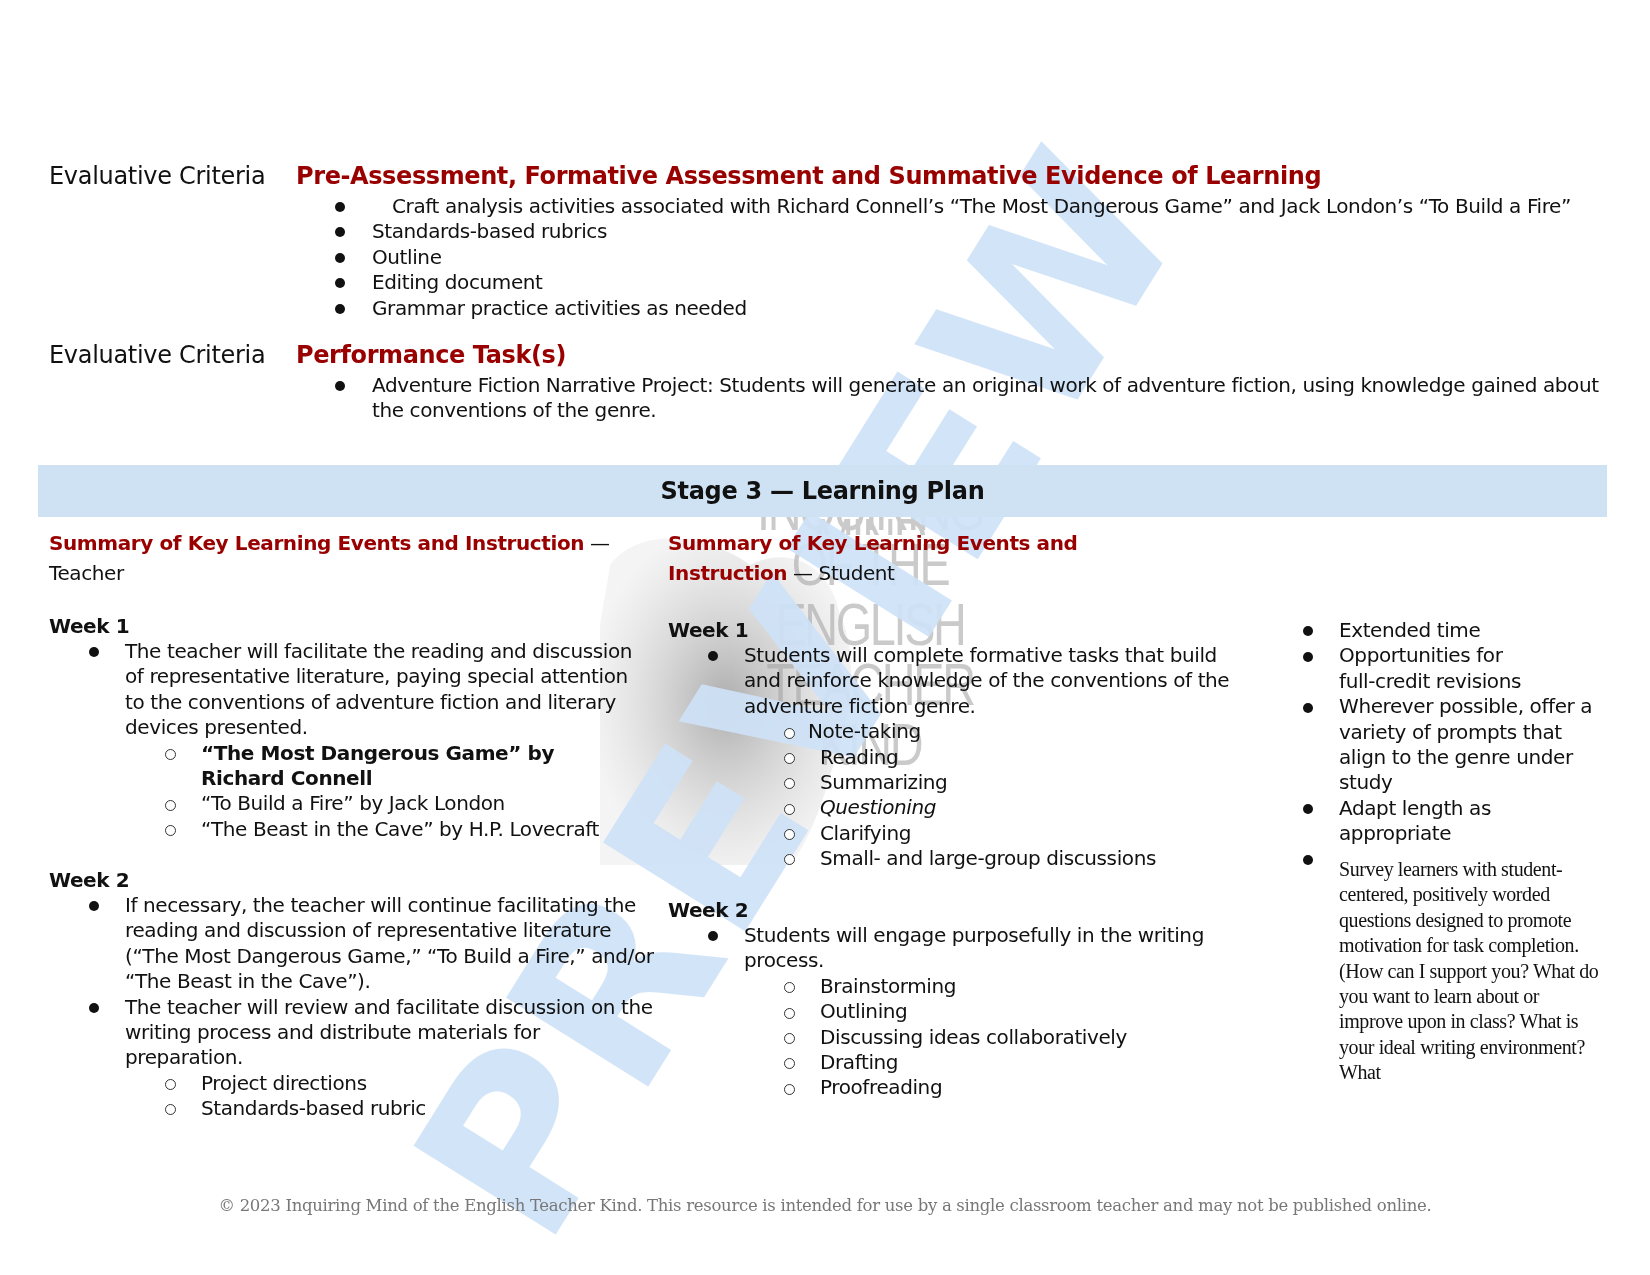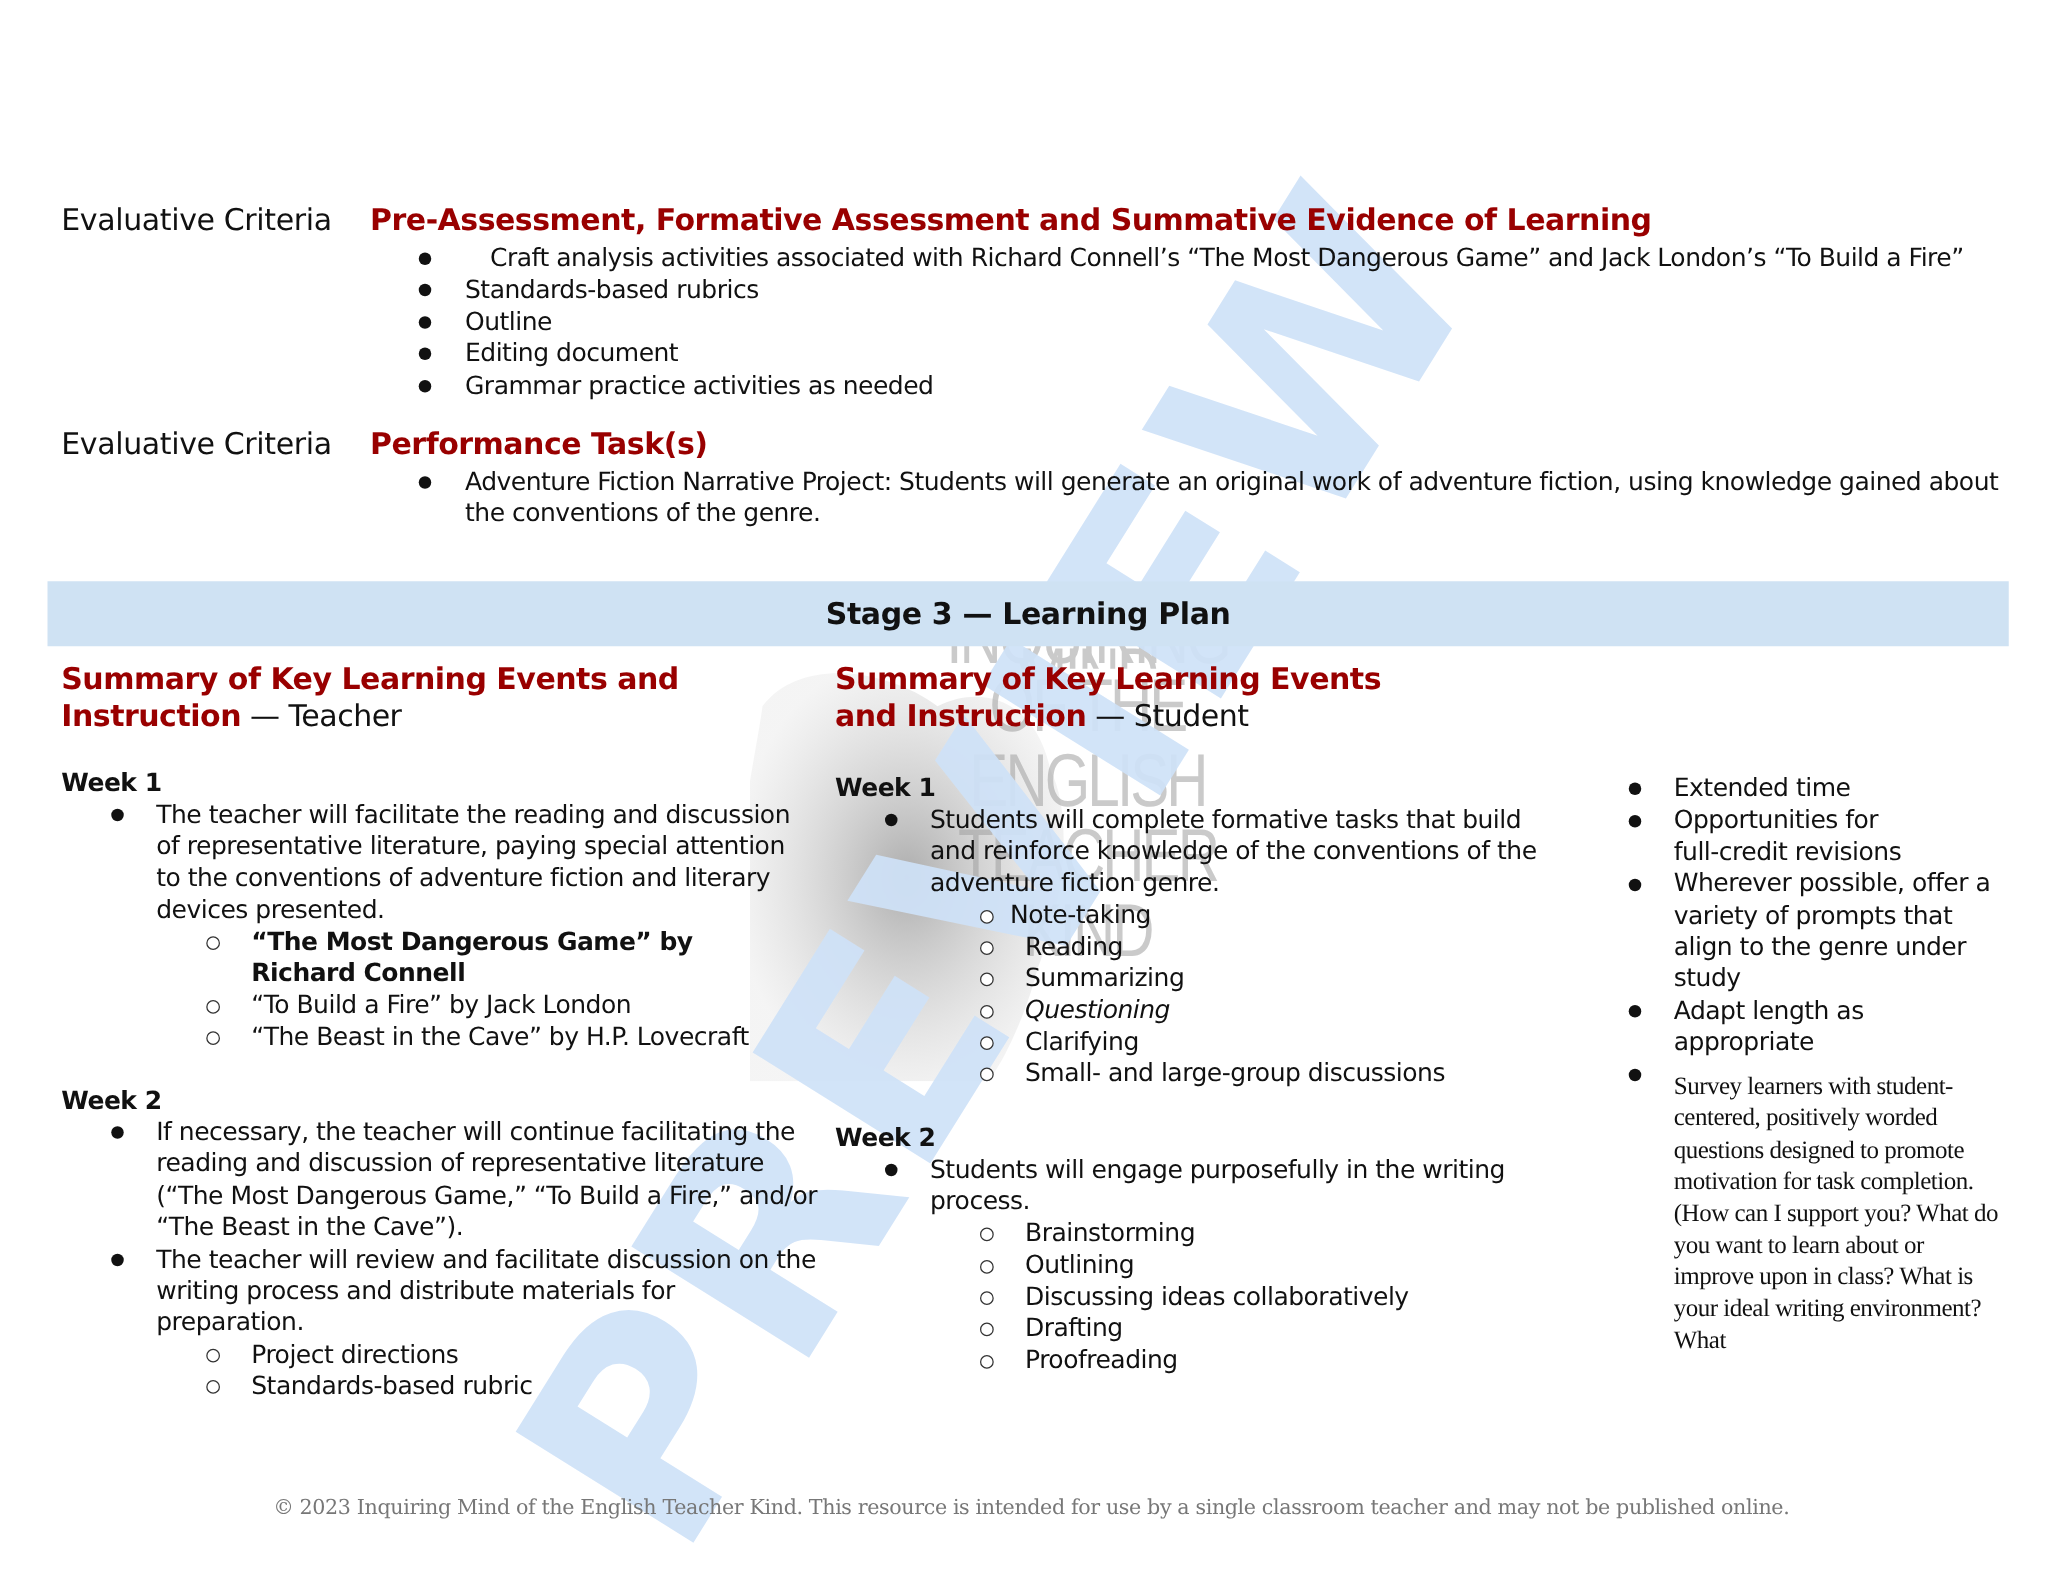--- a/index.html
+++ b/index.html
@@ -7,21 +7,21 @@
          font-family:"DejaVu Sans", sans-serif; color:#111; }
   .abs { position:absolute; }
   .txt { font-size:20px; line-height:25.4px; letter-spacing:-0.4px; }
   .crit-label { font-size:24px; letter-spacing:-0.3px; color:#111; }
   .red-h { color:#990000; font-weight:bold; font-size:24px; letter-spacing:-0.4px; }
   .bullet { position:absolute; width:10px; height:10px; border-radius:50%; background:#111; }
   .hbullet { position:absolute; width:9px; height:9px; border-radius:50%; border:1px solid #333; background:#fff; }
   .week { font-weight:bold; font-size:20px; letter-spacing:-0.4px; }
   .banner { left:38px; top:465px; width:1569px; height:52px; background:#cfe2f3; }
   .banner-title { width:100%; text-align:center; font-weight:bold; font-size:24px; line-height:52px; letter-spacing:-0.3px; }
-  .colhead { font-size:24px; line-height:30px; letter-spacing:-0.4px; }
+  .colhead { font-size:20px; line-height:30px; letter-spacing:-0.4px; }
   .colhead .r { color:#990000; font-weight:bold; }
   .footer { top:1196px; left:0; width:1650px; text-align:center; font-family:"DejaVu Serif", serif; font-size:16.5px; color:#777; letter-spacing:-0.3px; }
   
   .wm { position:absolute; pointer-events:none; }
 </style>
 </head>
 <body>
 
 <div class="wm" style="left:600px; top:505px; width:450px; height:360px;">
   <svg width="450" height="360" viewBox="0 0 450 360">

